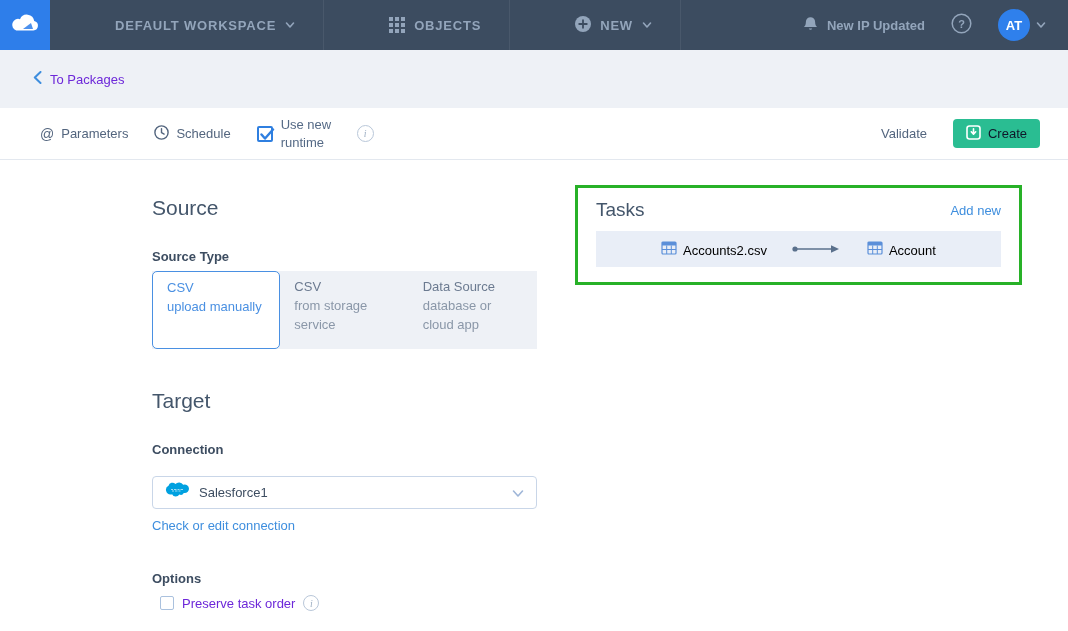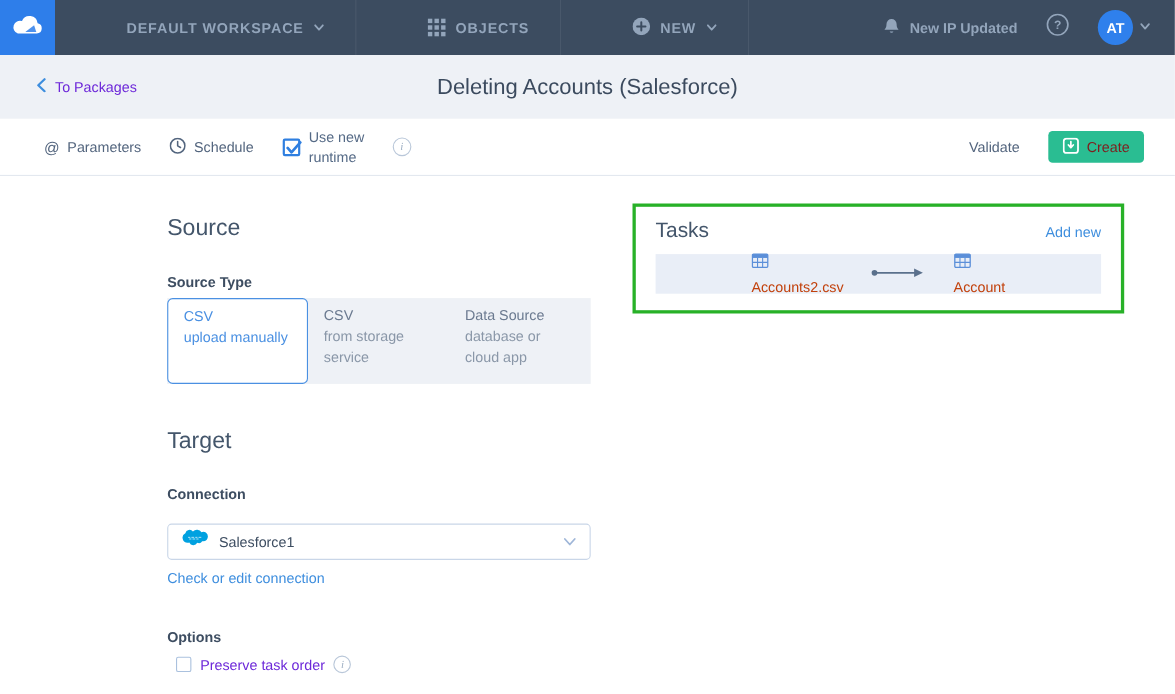--- a/index.html
+++ b/index.html
@@ -27,21 +27,21 @@
   .toolbar { position:absolute; top:108px; left:0; width:100%; height:52px; background:#fff; border-bottom:1px solid #e3e8ef; display:flex; align-items:center; padding:0 28px 0 40px; }
   .tool-item { display:flex; align-items:center; gap:7px; color:#53657e; font-size:13px; cursor:pointer; margin-right:26px; }
   .runtime-wrap { display:flex; align-items:center; gap:8px; margin-right:14px; cursor:pointer; }
   .runtime-label { color:#556a86; font-size:13px; width:62px; line-height:1.35; }
   .cbx { width:16px; height:16px; border:2px solid #2f7fe0; border-radius:2px; background:#fff; position:relative; flex:0 0 16px; }
   .cbx.checked svg { position:absolute; left:1px; top:0px; }
   .cbx-light { width:14px; height:14px; border:1px solid #aac1de; border-radius:2px; background:#fff; flex:0 0 14px; }
   .info-circle { width:17px; height:17px; border:1px solid #b9c7d9; border-radius:50%; color:#9fb0c4; font-size:10px; display:flex; align-items:center; justify-content:center; font-style:italic; font-family:"Liberation Serif", serif; cursor:pointer; }
   .toolbar-right { margin-left:auto; display:flex; align-items:center; gap:26px; }
   .validate-link { color:#53657e; font-size:13px; cursor:pointer; }
-  .create-btn { background:#2abd92; color:#7f1d1d; border:none; border-radius:4px; height:29px; padding:0 13px; font-size:13px; font-family:"Liberation Sans",sans-serif; display:flex; align-items:center; gap:7px; cursor:pointer; }
+  .create-btn { background:#2abd92; color:#0f172a; border:none; border-radius:4px; height:29px; padding:0 13px; font-size:13px; font-family:"Liberation Sans",sans-serif; display:flex; align-items:center; gap:7px; cursor:pointer; }
 
   
   .content { position:absolute; top:160px; left:0; width:100%; height:471px; background:#fff; }
   .left-col { position:absolute; left:152px; top:36px; width:385px; }
   .sec-heading { font-size:21px; font-weight:400; color:#44566b; }
   .field-label { font-size:13px; font-weight:700; color:#3d4d61; }
 
   .src-strip { margin-top:7px; display:flex; background:#eef1f6; width:385px; height:78px; }
   .src-card { width:129px; padding:7px 14px; font-size:13px; line-height:1.45; color:#8a97a8; cursor:pointer; }
   .src-card .card-title { color:#6b7a90; }
@@ -59,21 +59,21 @@
   .options-label { margin-top:37px; }
   .preserve-row { margin-top:9px; margin-left:8px; display:flex; align-items:center; gap:8px; }
   .preserve-text { font-size:13px; color:#6d28d9; }
 
   
   .tasks-panel { position:absolute; left:575px; top:25px; width:447px; height:100px; border:3px solid #28b128; background:#fff; }
   .tasks-head-row { display:flex; align-items:center; padding:11px 18px 0 18px; }
   .tasks-title { font-size:19px; font-weight:400; color:#44566b; }
   .addnew-link { margin-left:auto; font-size:13px; color:#3e8ede; cursor:pointer; }
   .task-row { margin:10px 18px 0 18px; height:36px; background:#e9eef7; display:flex; align-items:center; justify-content:center; gap:10px; cursor:pointer; }
-  .task-ep { display:flex; align-items:flex-start; gap:6px; font-size:13px; color:#c2410c;flex-direction:column; }
+  .task-ep { display:flex; align-items:flex-end; gap:6px; font-size:13px; color:#000000; }
   .map-arrow { margin:0 14px; }
 
   
   .grid-icon { display:grid; grid-template-columns:repeat(3,4px); grid-template-rows:repeat(3,4px); gap:2px; }
   .grid-icon span { background:#93a5bb; width:4px; height:4px; }
 </style>
 </head>
 <body>
 
 <div class="app">
@@ -152,21 +152,20 @@
 
   <div class="titlebar">
     <div class="back-link">
       <span>
         <svg width="9" height="13" viewBox="0 0 9 13">
             <path d="M7.5 1L1.8 6.5 7.5 12" fill="none" stroke="#3e8ede" stroke-width="2" stroke-linecap="round" stroke-linejoin="round"></path>
           </svg>
       </span>
       <span>To Packages</span>
     </div>
-    <div class="page-title">Deleting Accounts (Salesforce)</div>
   </div>
 
   <div class="toolbar">
     <div class="tool-item">
       <span style="font-size:14px;color:#53657e;">@</span>
       <span>Parameters</span>
     </div>
     <div class="tool-item">
       <span>
         <svg width="15" height="15" viewBox="0 0 15 15">

